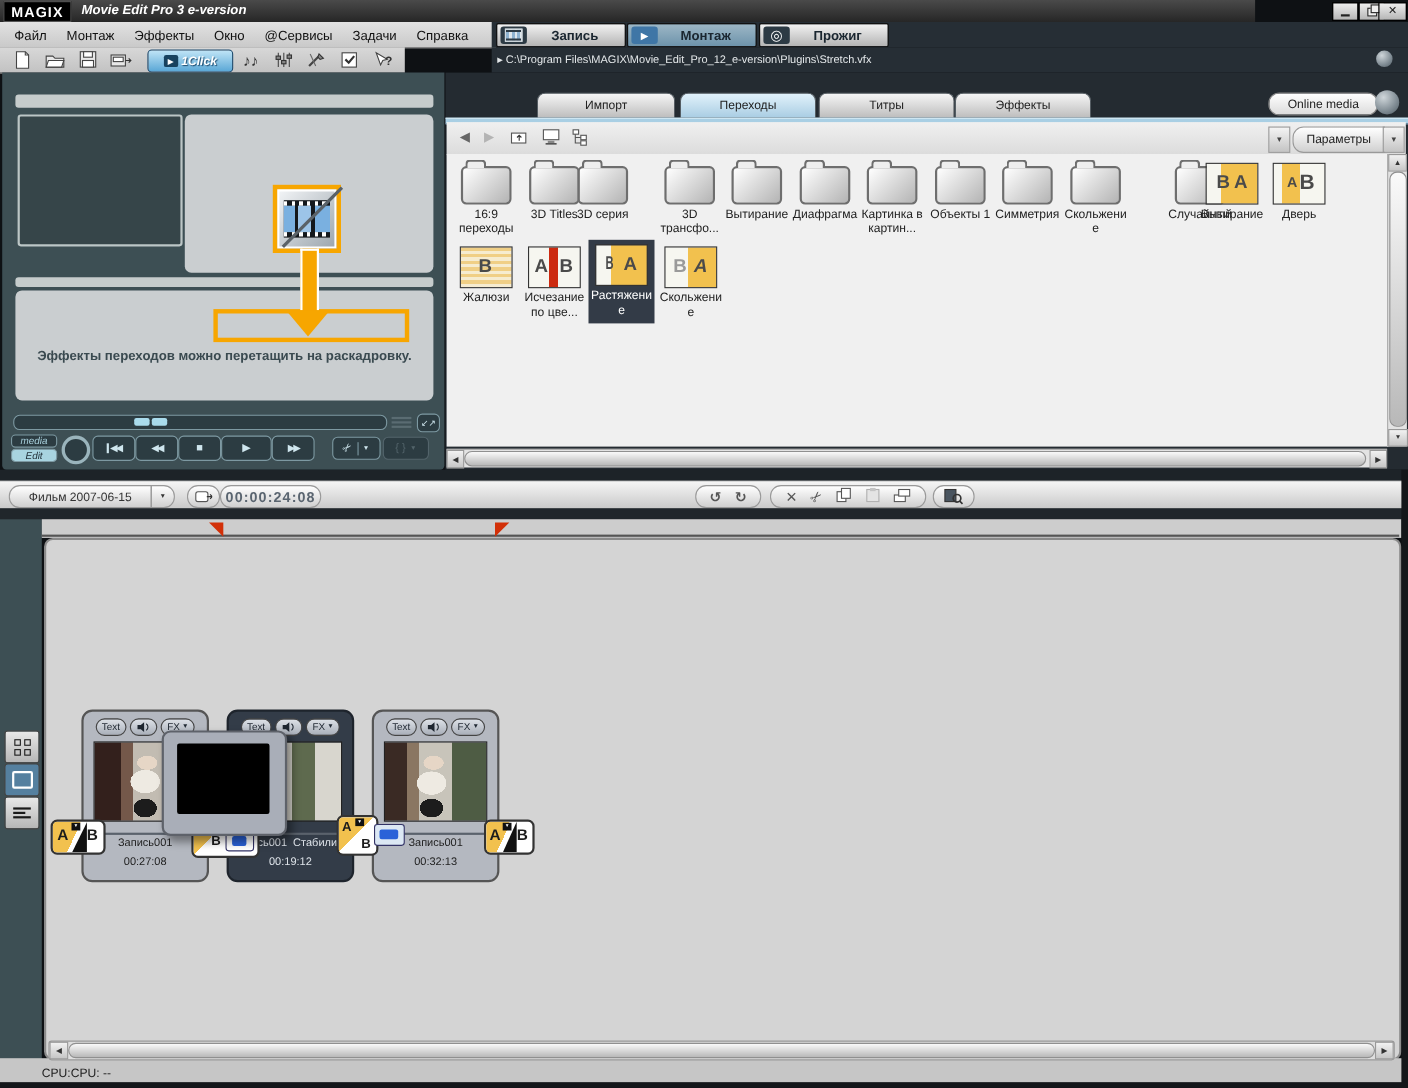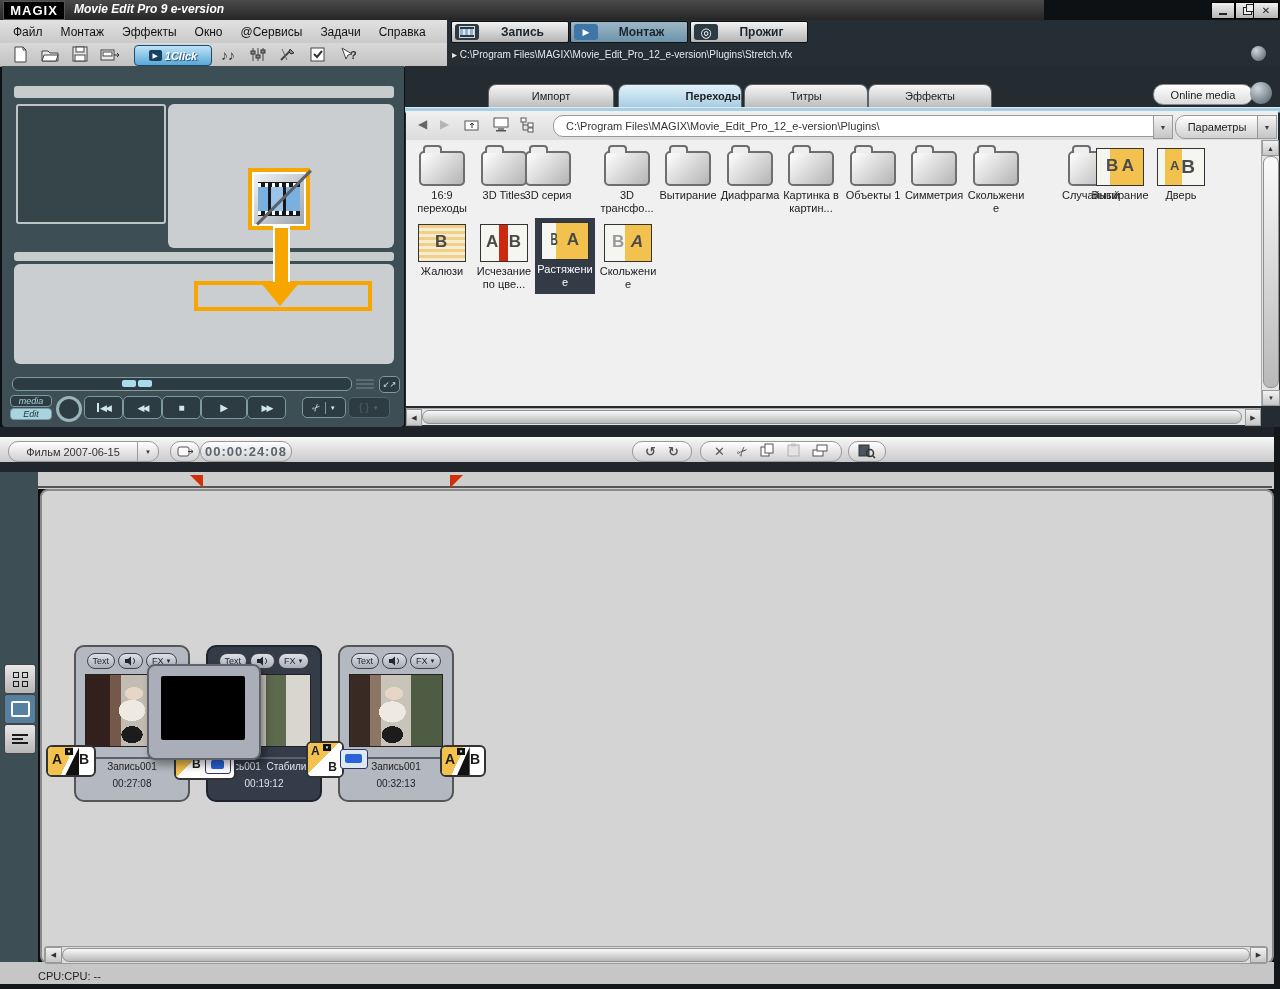--- a/index.html
+++ b/index.html
@@ -1,42 +1,42 @@
 <!DOCTYPE html>
 <html><head>
 <meta charset="utf-8">
 <style>
   html,body{margin:0;padding:0;background:#0e1114;}
   body{width:1280px;height:989px;position:relative;overflow:hidden;
        font-family:"Liberation Sans","DejaVu Sans",sans-serif;-webkit-font-smoothing:antialiased;}
   .ab{position:absolute;}
   .flex{display:flex;align-items:center;}
   
-  .titlebar{left:0;top:0;width:1044px;height:20px;background:linear-gradient(#4a4a4a,#262626);border-bottom:1px solid #000;}
+  .titlebar{left:0;top:0;width:1141px;height:20px;background:linear-gradient(#4a4a4a,#262626);border-bottom:1px solid #000;}
   .logo{left:3px;top:1px;width:60px;height:17px;background:#000;color:#fff;font-weight:bold;font-size:13px;
         display:flex;align-items:center;justify-content:center;letter-spacing:1px;border:1px solid #555;}
   .wtitle{left:74px;top:2px;color:#fff;font-weight:bold;font-style:italic;font-size:12px;}
   .winbtn{top:2px;width:22px;height:15px;background:linear-gradient(#efefef,#b5b5b5);border:1px solid #000;
           display:flex;align-items:center;justify-content:center;font-size:10px;font-weight:bold;color:#222;}
   .minglyph{width:8px;height:2px;background:#222;margin-top:7px;}
   .restglyph{width:7px;height:6px;border:1.5px solid #222;background:#eee;position:relative;}
   .restglyph:before{content:"";position:absolute;left:2px;top:-4px;width:7px;height:6px;border:1.5px solid #222;background:#eee;}
   
   .menurow{left:0;top:20px;width:447px;height:23px;background:linear-gradient(#e2e2e2,#c9c9c9);border-bottom:1px solid #9a9a9a;}
   .mi{font-size:12px;color:#111;padding:0 9px;cursor:default;}
   .darkrow{left:447px;top:20px;width:833px;height:23px;background:#262e35;}
   .modetab{top:1px;height:20px;border:1px solid #111;border-radius:2px;background:linear-gradient(#f2f2f2,#b4b4b4);
            display:flex;align-items:center;font-weight:bold;font-size:12px;color:#1a2630;}
   .modetab.active{background:linear-gradient(#9db7c6,#6d93ab);}
   .tabicon{width:24px;height:16px;border-radius:3px;background:#2c3a44;margin:0 6px 0 3px;display:flex;align-items:center;justify-content:center;color:#fff;font-size:10px;}
   .modetab.active .tabicon{background:#3f76a6;}
   .filmglyph{width:14px;height:10px;background:#dfe7ec;box-shadow:inset 0 2px 0 #2c3a44, inset 0 -2px 0 #2c3a44;
              background-image:repeating-linear-gradient(90deg,#8fb3d0 0 3px,#dfe7ec 3px 5px);border:1px solid #cfd7dc;}
   
-  .toolrow{left:0;top:43px;width:447px;height:23px;background:linear-gradient(#d8d8d8,#c2c2c2);border-bottom:1px solid #8a8a8a;}
+  .toolrow{left:0;top:43px;width:368px;height:23px;background:linear-gradient(#d8d8d8,#c2c2c2);border-bottom:1px solid #8a8a8a;}
   .ticonbtn{top:2px;width:24px;height:19px;display:flex;align-items:center;justify-content:center;}
   .darkrow2{left:447px;top:43px;width:833px;height:23px;background:#262e35;}
   .pathline{left:452px;top:49px;color:#e4e8ea;font-size:10px;}
   .oneclick{left:134px;top:2px;width:76px;height:19px;border:1px solid #1d4a6e;border-radius:4px;
             background:linear-gradient(#bfe4f6,#5aa7d6);display:flex;align-items:center;justify-content:center;gap:3px;}
   .oneclick .lbl{font-weight:bold;font-style:italic;font-size:11px;color:#fff;text-shadow:1px 1px 1px #1d4a6e;}
   .oneclick .pb{width:13px;height:11px;background:#17425f;border-radius:2px;color:#fff;font-size:7px;display:flex;align-items:center;justify-content:center;}
   .globebtn{border-radius:50%;background:radial-gradient(circle at 35% 30%,#cfd6da,#7f8b93 60%,#4e5a62);}
   
   .monitor{left:2px;top:66px;width:402px;height:361px;background:#3d4f54;border-radius:0 0 4px 4px;}
@@ -65,21 +65,21 @@
   .tbtn .g{letter-spacing:-2px;font-size:9px;}
   .pbar{width:2px;height:9px;background:#cfe6ee;margin-right:1px;}
   .mmtog{font-style:italic;font-size:9px;border-radius:4px;border:1px solid #7d99a2;width:40px;height:10px;
          display:flex;align-items:center;justify-content:center;}
   .grayed{color:#53646b;border-color:#53646b;}
   
   .pool{left:405px;top:66px;width:875px;height:361px;background:#242b31;}
   .ptab{position:absolute;top:18px;height:22px;border:1px solid #5a6268;border-bottom:none;border-radius:8px 8px 0 0;
         background:linear-gradient(#f6f6f6,#bdbdbd);display:flex;align-items:center;justify-content:center;
         font-size:11px;color:#222;}
-  .ptab.active{background:linear-gradient(#e2f2fb,#a9cde3);font-weight:bold;justify-content:flex-end;}
+  .ptab.active{background:linear-gradient(#e2f2fb,#a9cde3);font-weight:normal;}
   .bluesep{position:absolute;left:0;top:41px;width:875px;height:4px;background:#a9cfe4;border-top:1px solid #d8ecf6;border-bottom:1px solid #5a7c92;}
   .onlinemedia{position:absolute;left:748px;top:18px;width:98px;height:19px;background:linear-gradient(#ffffff,#dcdcdc);
         border:1px solid #888;border-radius:10px;font-size:11px;color:#222;display:flex;align-items:center;justify-content:center;}
   .browbar{position:absolute;left:1px;top:45px;width:872px;height:29px;background:linear-gradient(#f0f0f0,#dcdcdc);border-bottom:1px solid #aaa;}
   .navico{position:absolute;top:6px;font-size:12px;}
   .pathcombo{position:absolute;left:147px;top:4px;width:600px;height:20px;background:#fff;border:1px solid #999;
              border-radius:10px 0 0 10px;font-size:11px;color:#333;display:flex;align-items:center;padding-left:12px;}
   .dropbox{position:absolute;top:4px;width:18px;height:22px;background:linear-gradient(#f4f4f4,#c4c4c4);border:1px solid #999;
            display:flex;align-items:center;justify-content:center;font-size:7px;color:#444;}
   .paramsbtn{position:absolute;left:769px;top:4px;width:82px;height:22px;background:linear-gradient(#ffffff,#d0d0d0);
@@ -146,21 +146,21 @@
          box-shadow:4px 5px 8px rgba(0,0,0,.4);z-index:6;}
   .ghostscr{position:absolute;left:12px;top:10px;width:84px;height:64px;background:#000;border-radius:2px;}
   .dd{font-size:6px;}
   .status{left:38px;top:970px;font-size:11px;color:#222;}
 </style>
 </head>
 <body>
 
 <div class="ab titlebar">
   <div class="ab logo">MAGIX</div>
-  <div class="ab wtitle">Movie Edit Pro 9 e-version</div>
+  <div class="ab wtitle">Movie Edit Pro 3 e-version</div>
   <div class="ab winbtn" style="left:1211px">
       <span class="minglyph"></span>
     </div>
   <div class="ab winbtn" style="left:1235px">
       <span class="restglyph"></span>
     </div>
   <div class="ab winbtn" style="left:1253px;width:24px">
       <span>✕</span>
     </div>
 </div>
@@ -266,20 +266,21 @@
   <div class="ab rpanel"></div>
   <div class="ab dragicon">
     <div class="filmstrip"></div>
     <div class="diag"></div>
   </div>
   <div class="ab oarrowshaft"></div>
   <div class="ab oarrowhead"></div>
   <div class="ab lightstrip" style="left:12px;top:186px;width:380px;height:9px"></div>
   <div class="ab bpanel"></div>
   <div class="ab orect"></div>
+  <div class="ab hint">Эффекты переходов можно перетащить на раскадровку.</div>
 
   <div class="ab slider">
     <span class="seg" style="left:109px"></span>
     <span class="seg" style="left:125px"></span>
   </div>
   <div class="ab" style="left:352px;top:312px;width:22px;height:12px">
     <span style="display:block;height:2px;background:#5a6c72;margin:1px 2px"></span>
     <span style="display:block;height:2px;background:#5a6c72;margin:2px 2px"></span>
     <span style="display:block;height:2px;background:#5a6c72;margin:2px 2px"></span>
   </div>
@@ -353,23 +354,20 @@
         </svg>
     </span>
     <span class="navico" style="left:114px">
       <svg width="16" height="16">
           <rect x="1" y="1" width="5" height="4" fill="#fff" stroke="#555"></rect>
           <rect x="8" y="6" width="5" height="4" fill="#fff" stroke="#555"></rect>
           <rect x="8" y="11" width="5" height="4" fill="#fff" stroke="#555"></rect>
           <path d="M3 5v8h5M3 8h5" stroke="#555" fill="none"></path>
         </svg>
     </span>
-    <div class="pathcombo">
-        <span>C:\Program Files\MAGIX\Movie_Edit_Pro_12_e-version\Plugins\</span>
-      </div>
     <div class="dropbox" style="left:747px">
         <span>▼</span>
       </div>
     <div class="paramsbtn">Параметры</div>
     <div class="dropbox" style="left:851px">
         <span>▼</span>
       </div>
   </div>
 
   <div class="content">

